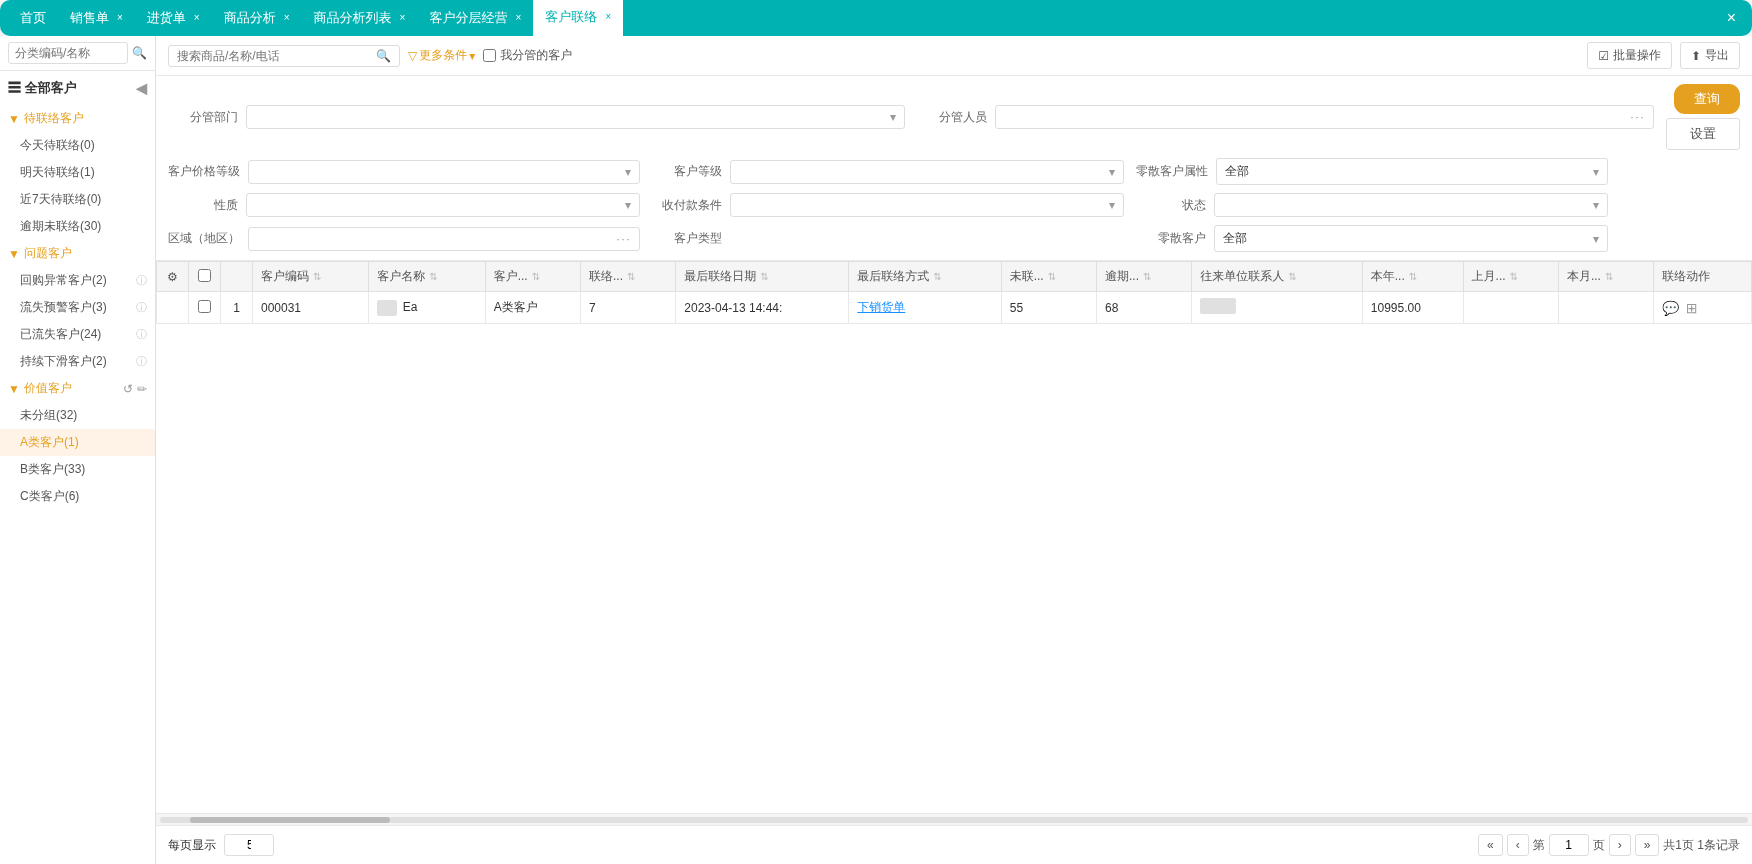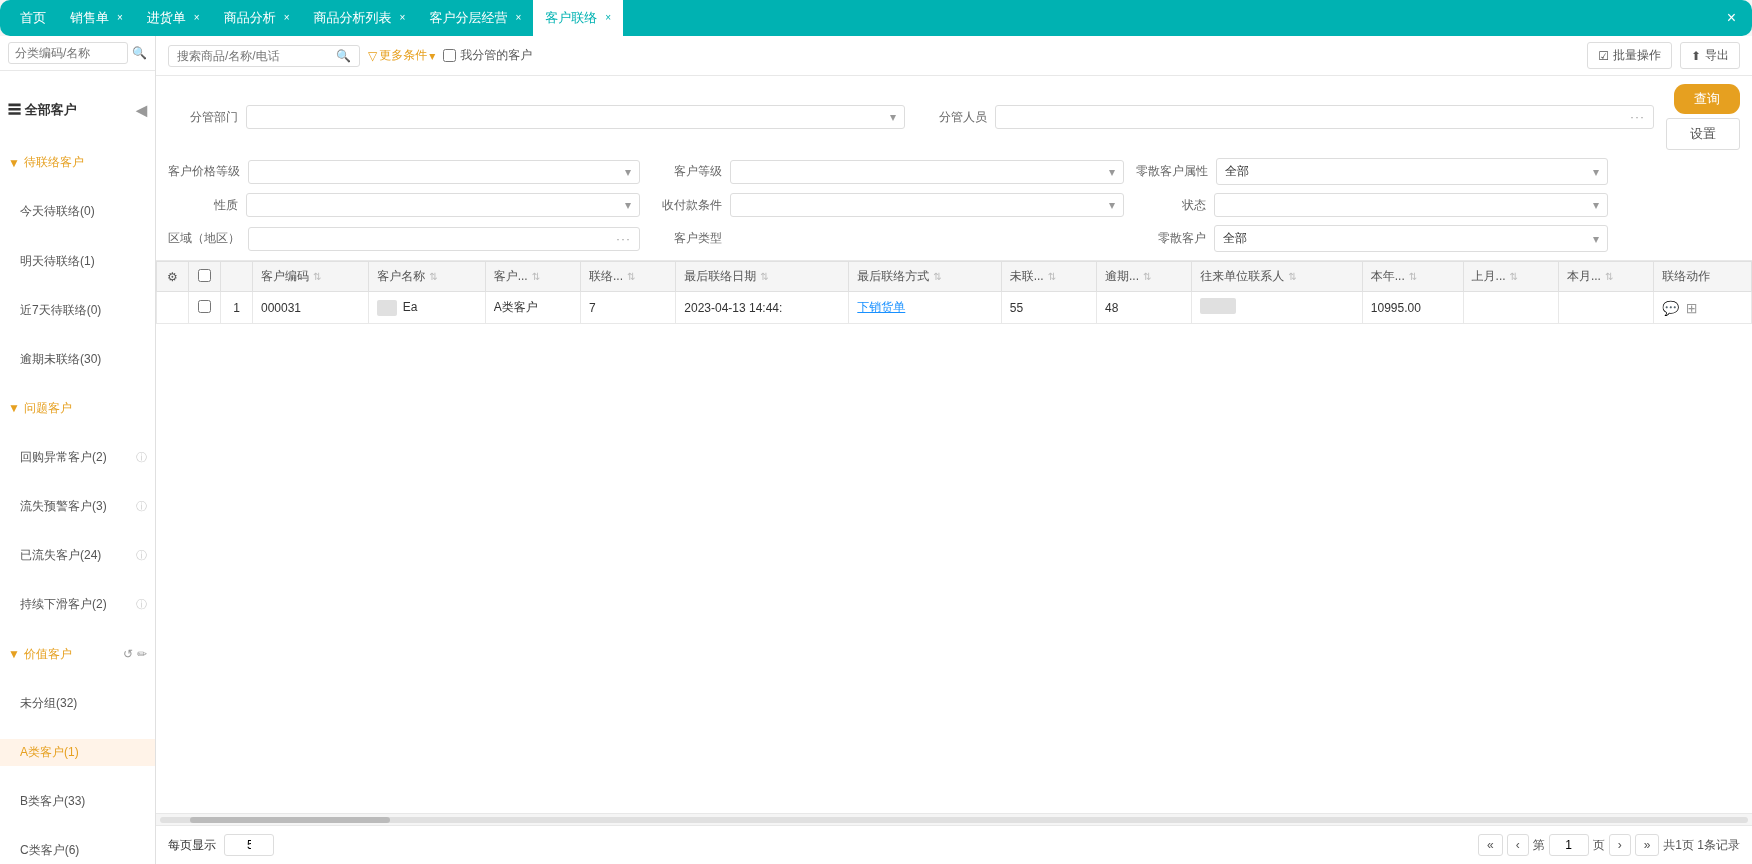--- a/index.html
+++ b/index.html
@@ -10,33 +10,33 @@
       display: flex; align-items: center;
       background: #00b2b2; height: 36px;
       padding: 0 8px;
       border-radius: 10px;
     }
     .top-nav .nav-item {
       color: #fff; padding: 0 12px; height: 36px; line-height: 36px;
       cursor: pointer; white-space: nowrap; font-size: 13px;
       display: flex; align-items: center; gap: 4px;
     }
-    .top-nav .nav-item.active { background: #fff; color: #00b2b2; }
+    .top-nav .nav-item.active { background: #fff; color: #00b2b2; font-family: Liberation Mono, monospace; }
     .top-nav .nav-item .close-x { font-size: 10px; color: #fff; margin-left: 4px; }
     .top-nav .nav-item.active .close-x { color: #00b2b2; }
     .top-nav .spacer { flex: 1; }
     .top-nav .window-close { color: #fff; cursor: pointer; font-size: 16px; padding: 0 8px; }
 
     
     .main-layout { display: flex; height: calc(100vh - 36px); }
 
     
     .sidebar {
       width: 156px; background: #fff; border-right: 1px solid #e0e0e0;
-      display: flex; flex-direction: column; overflow-y: auto; flex-shrink: 0; justify-content: space-between;
+      display: flex; flex-direction: column; overflow-y: auto; flex-shrink: 0;
     }
     .sidebar-search {
       display: flex; align-items: center; padding: 6px 8px;
       border-bottom: 1px solid #e8e8e8;
     }
     .sidebar-search input {
       border: 1px solid #ddd; border-radius: 3px; padding: 3px 6px;
       font-size: 12px; width: 100%; color: #999;
     }
     .sidebar-search .search-icon { margin-left: 4px; color: #00b2b2; cursor: pointer; }
@@ -71,21 +71,21 @@
       flex: 1; display: flex; flex-direction: column; overflow: hidden; background: #fff;
     }
 
     
     .filter-bar {
       display: flex; align-items: center; padding: 6px 12px;
       border-bottom: 1px solid #e8e8e8; gap: 8px; flex-shrink: 0;
     }
     .filter-search {
       display: flex; align-items: center; border: 1px solid #ddd; border-radius: 3px;
-      padding: 3px 8px; width: 192px; gap: 12px;
+      padding: 3px 8px; width: 232px; gap: 12px;
     }
     .filter-search input { border: none; outline: none; font-size: 12px; color: #999; width: 100%; }
     .filter-search .search-icon { color: #00b2b2; }
     .filter-more { color: #e6a020; cursor: pointer; display: flex; align-items: center; gap: 2px; }
     .filter-my { display: flex; align-items: center; gap: 4px; color: #555; cursor: pointer; }
     .filter-my input[type=checkbox] { cursor: pointer; }
     .filter-spacer { flex: 1; }
     .btn-batch { border: 1px solid #ddd; background: #fff; padding: 4px 10px; border-radius: 3px; cursor: pointer; font-size: 12px; color: #555; display: flex; align-items: center; gap: 4px; }
     .btn-export { border: 1px solid #ddd; background: #fff; padding: 4px 10px; border-radius: 3px; cursor: pointer; font-size: 12px; color: #555; display: flex; align-items: center; gap: 4px; }
 
@@ -497,21 +497,21 @@
             <td>000031</td>
             <td>
               <span style="background:#e0e0e0;display:inline-block;width:20px;height:16px;border-radius:2px;vertical-align:middle;margin-right:2px;"></span>
               <span>Ea</span>
             </td>
             <td>A类客户</td>
             <td>7</td>
             <td>2023-04-13 14:44:</td>
             <td class="link">下销货单</td>
             <td>55</td>
-            <td>48</td>
+            <td>68</td>
             <td>
               <span style="background:#e0e0e0;display:inline-block;width:36px;height:16px;border-radius:2px;"></span>
             </td>
             <td>10995.00</td>
             <td></td>
             <td></td>
             <td>
               <div class="action-icons">
                 <span class="action-icon">💬</span>
                 <span class="action-icon">⊞</span>

